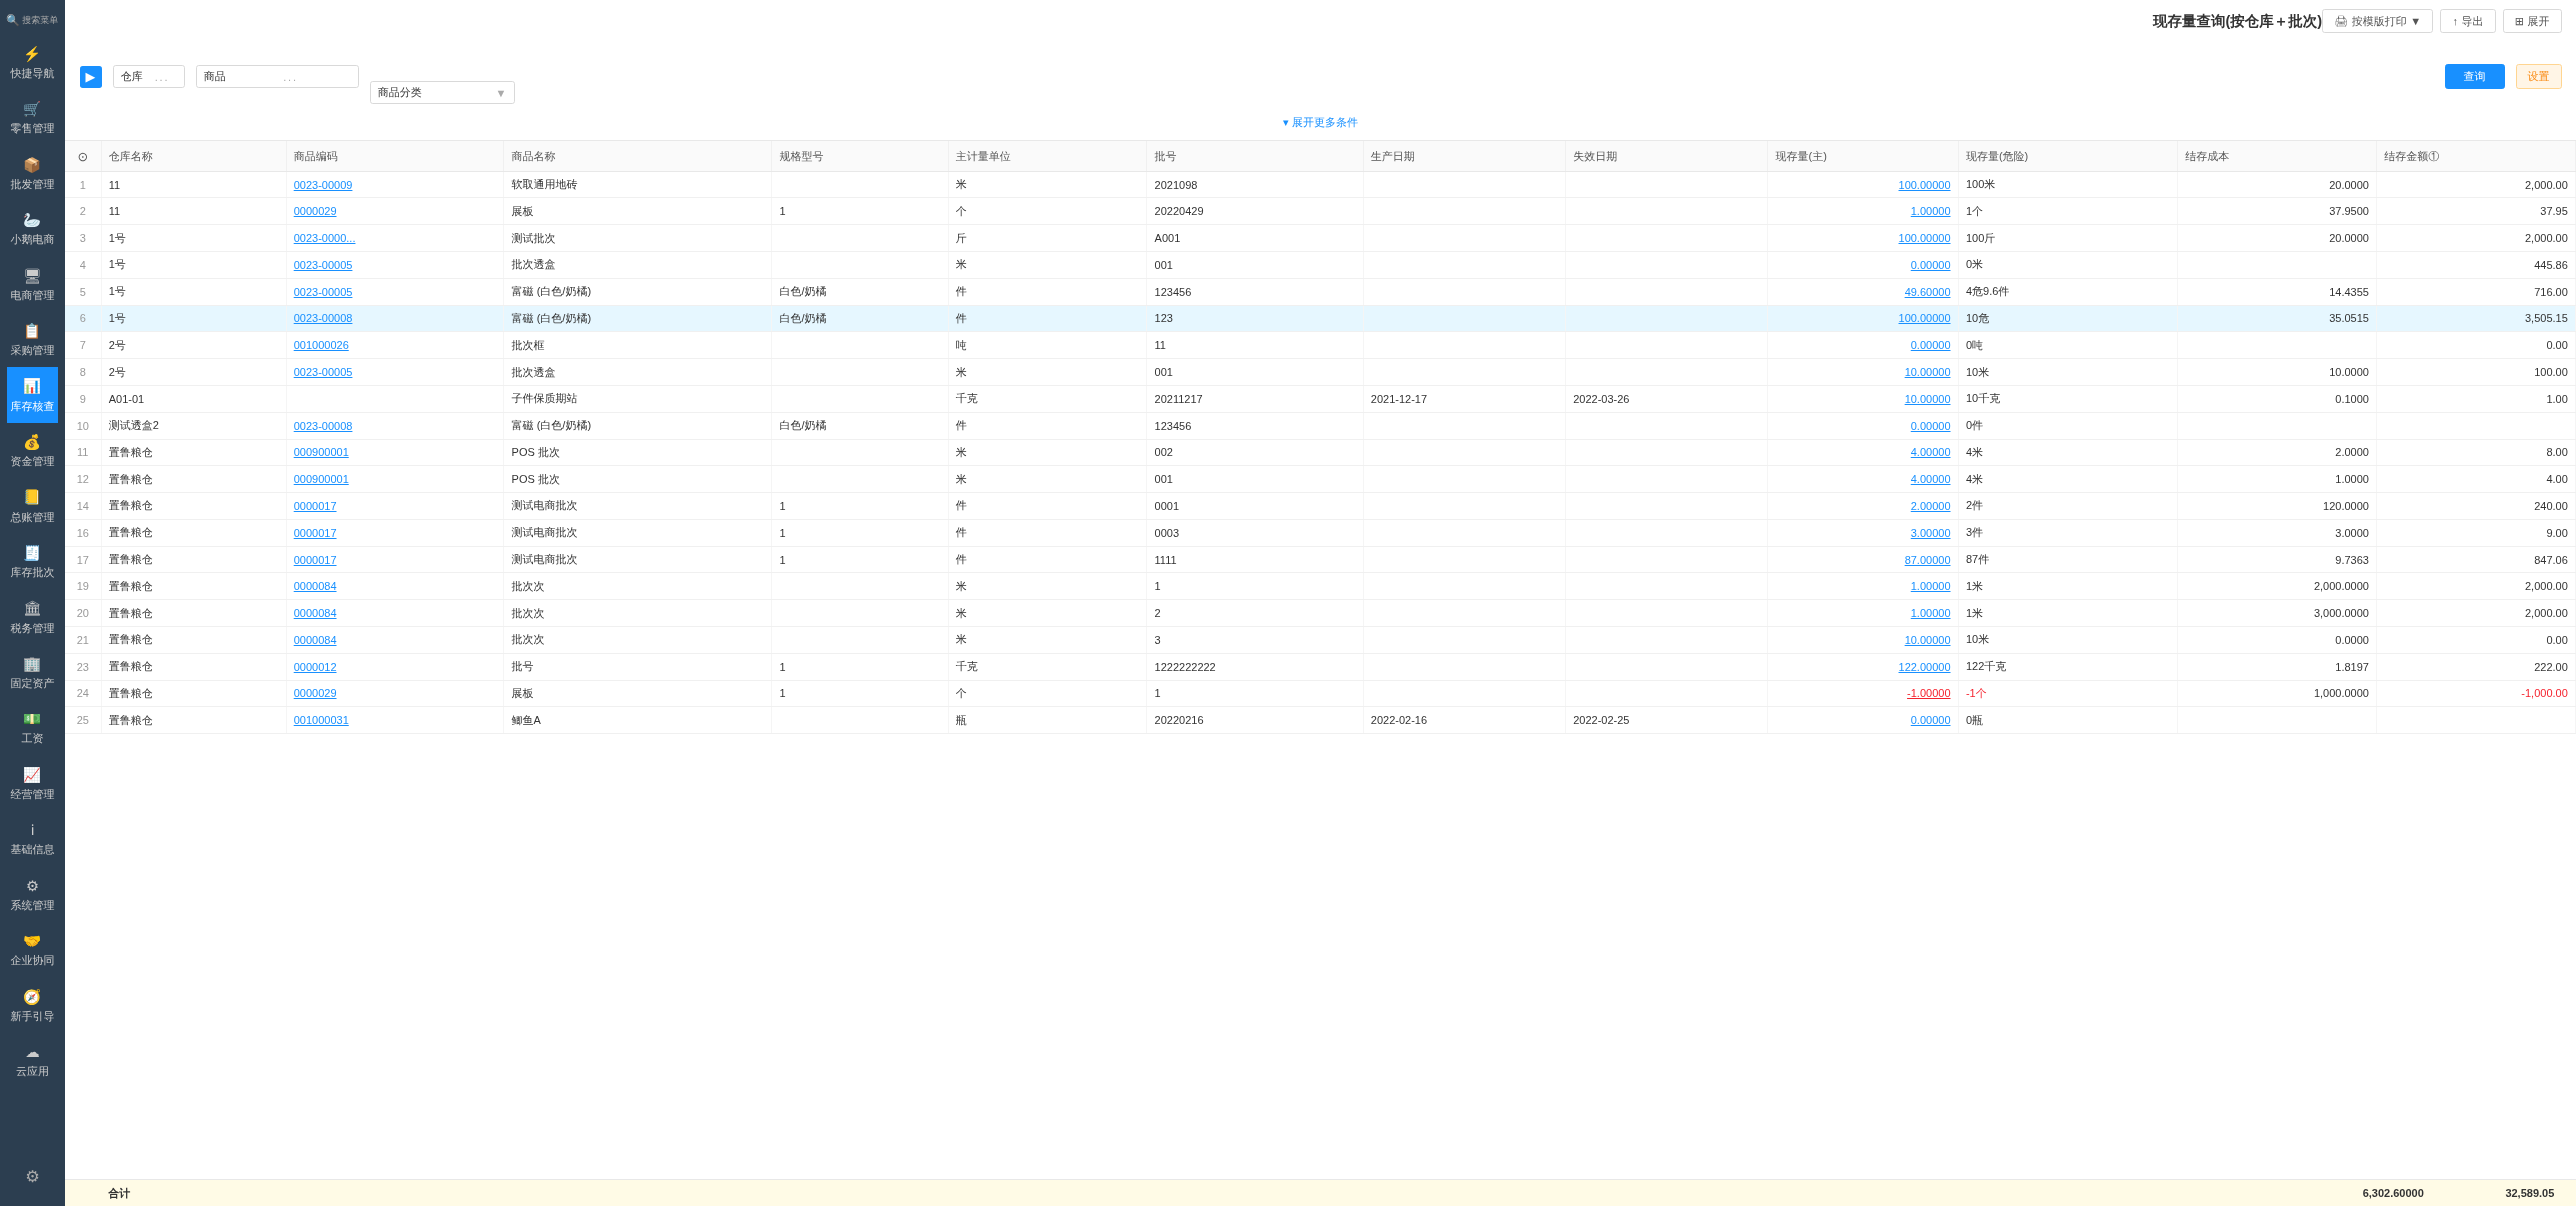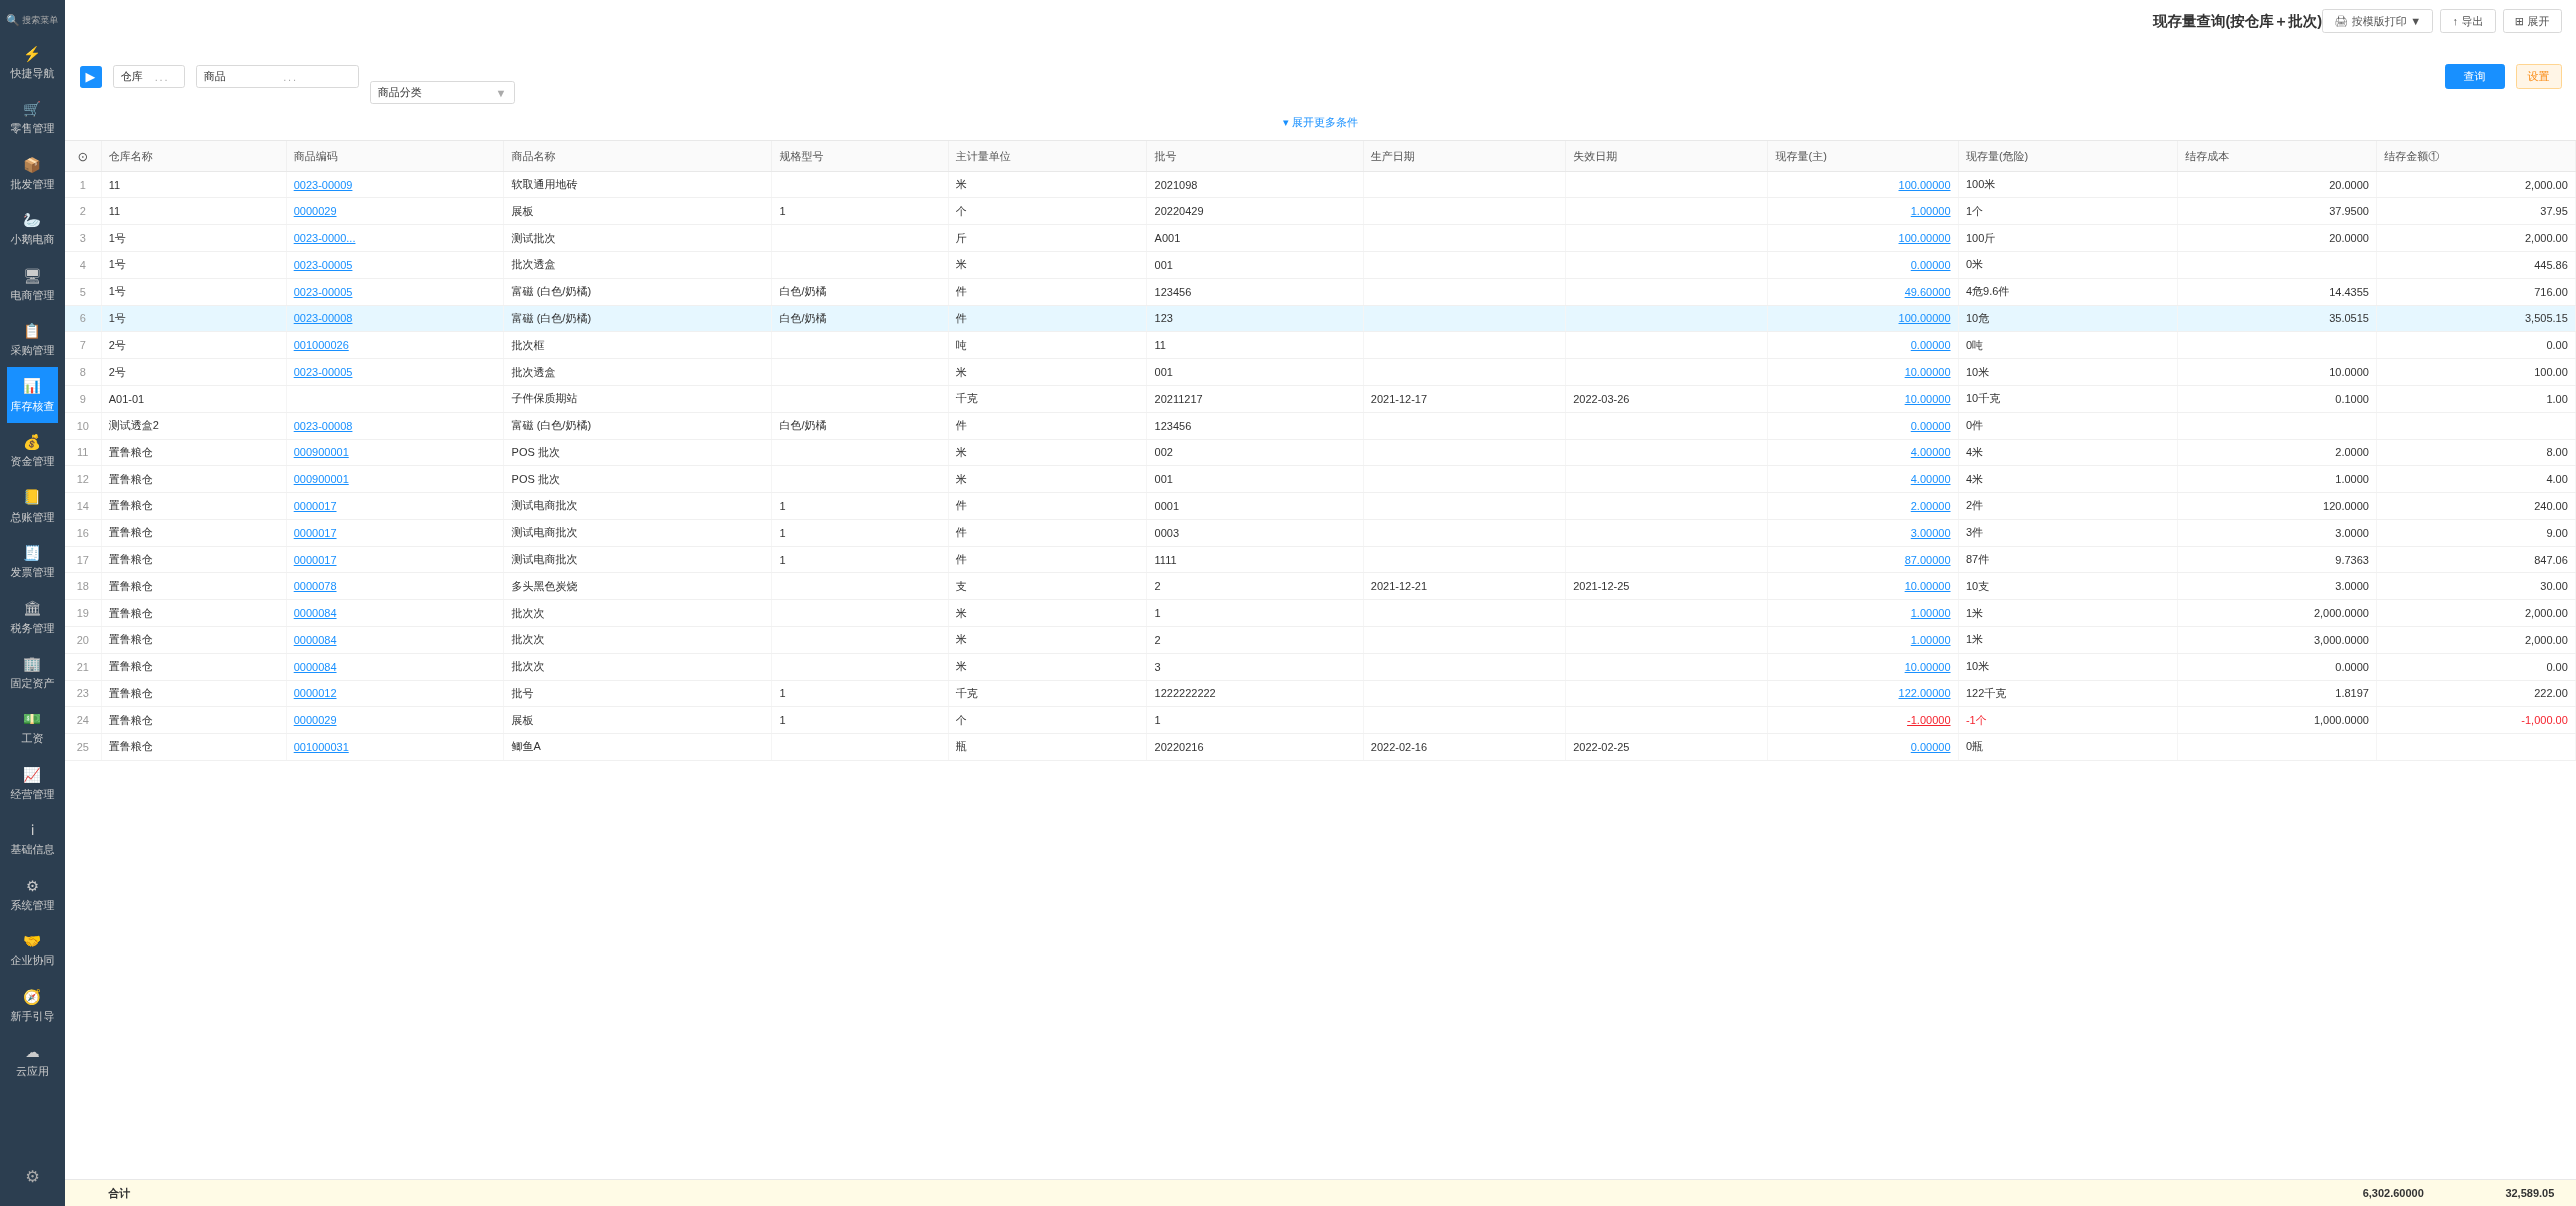--- a/index.html
+++ b/index.html
@@ -317,21 +317,21 @@
       <div class="sidebar-item">
         <span class="sidebar-item-icon">💰</span>
         <span>资金管理</span>
       </div>
       <div class="sidebar-item">
         <span class="sidebar-item-icon">📒</span>
         <span>总账管理</span>
       </div>
       <div class="sidebar-item">
         <span class="sidebar-item-icon">🧾</span>
-        <span>发票管理</span>
+        <span>库存批次</span>
       </div>
       <div class="sidebar-item">
         <span class="sidebar-item-icon">🏛</span>
         <span>税务管理</span>
       </div>
       <div class="sidebar-item">
         <span class="sidebar-item-icon">🏢</span>
         <span>固定资产</span>
       </div>
       <div class="sidebar-item">
@@ -665,35 +665,20 @@
     <td>件</td>
     <td>1111</td>
     <td></td>
     <td></td>
     <td class="link-text num-col">87.00000</td>
     <td class="">87件</td>
     <td class="num-col">9.7363</td>
     <td class="num-col ">847.06</td>
   </tr>
             <tr>
-    <td>18</td>
-    <td>置鲁粮仓</td>
-    <td class="link-text">0000078</td>
-    <td>多头黑色炭烧</td>
-    <td></td>
-    <td>支</td>
-    <td>2</td>
-    <td>2021-12-21</td>
-    <td>2021-12-25</td>
-    <td class="link-text num-col">10.00000</td>
-    <td class="">10支</td>
-    <td class="num-col">3.0000</td>
-    <td class="num-col ">30.00</td>
-  </tr>
-            <tr>
     <td>19</td>
     <td>置鲁粮仓</td>
     <td class="link-text">0000084</td>
     <td>批次次</td>
     <td></td>
     <td>米</td>
     <td>1</td>
     <td></td>
     <td></td>
     <td class="link-text num-col">1.00000</td>

